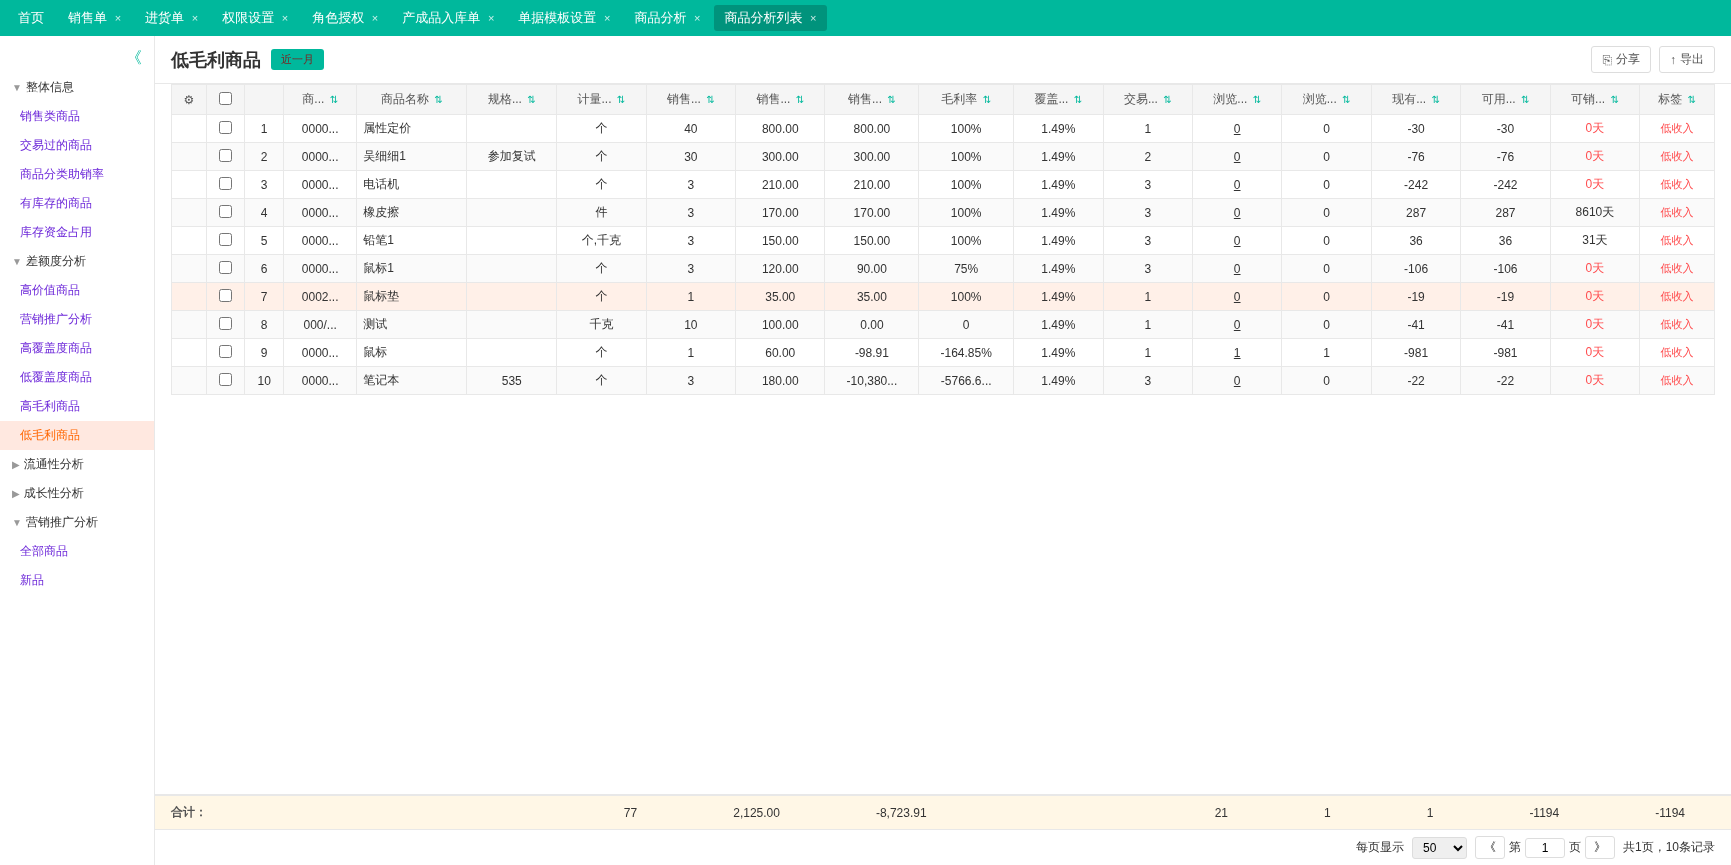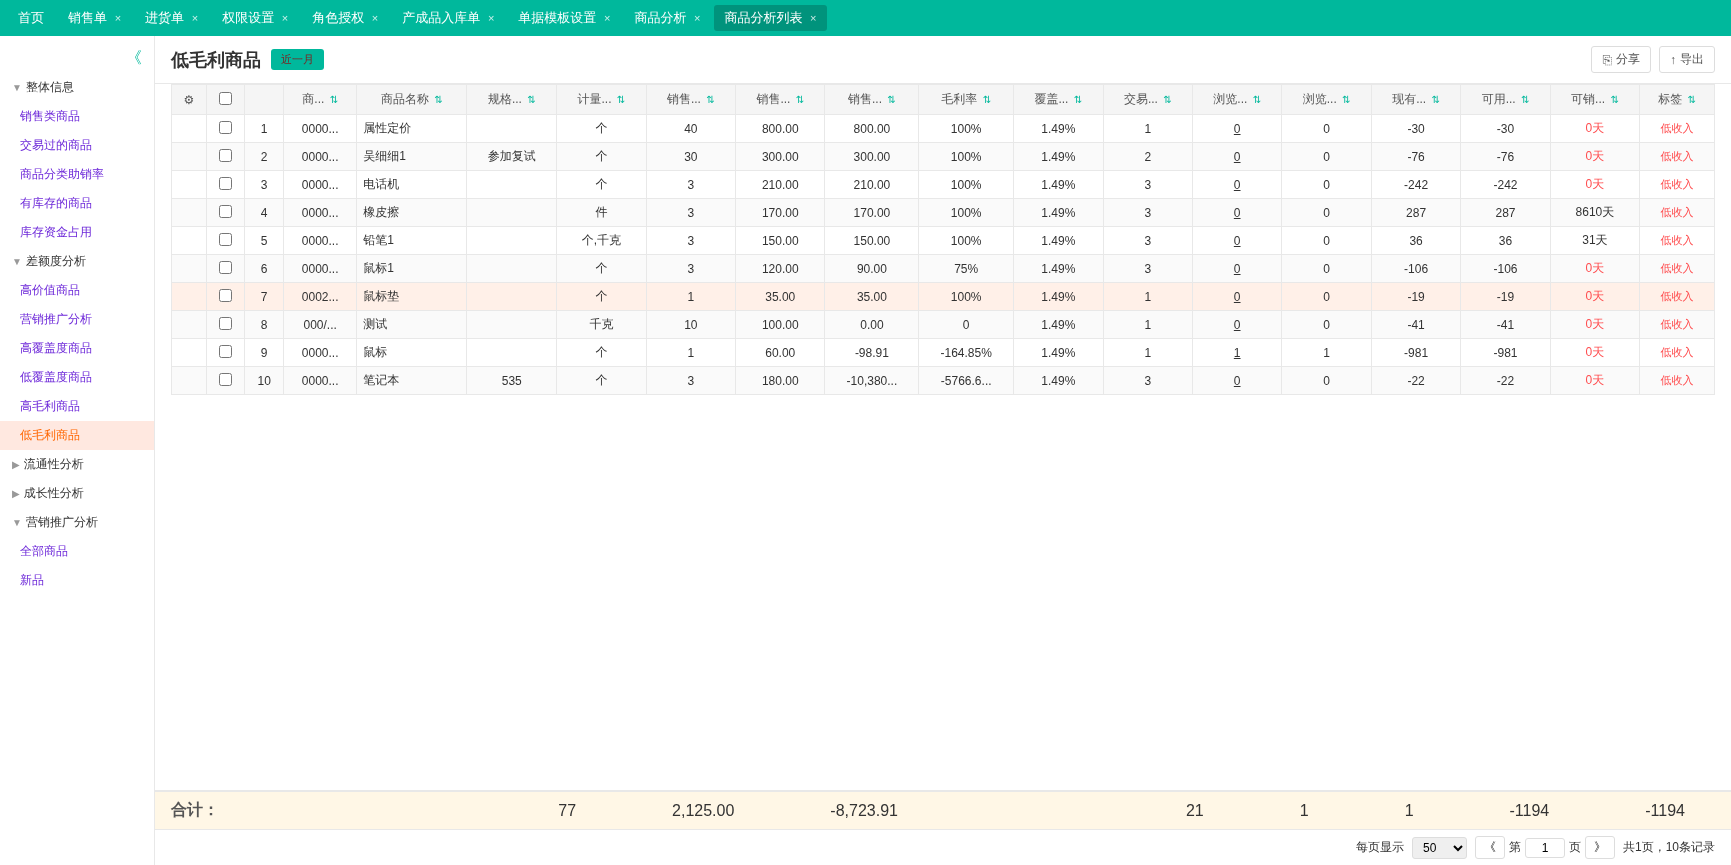--- a/index.html
+++ b/index.html
@@ -170,21 +170,21 @@
       font-size: 11px;
     }
 
     
     .total-row {
       background: #fff7e6;
       border-top: 2px solid #e8e8e8;
       display: flex;
       align-items: center;
       padding: 8px 16px;
-      font-size: 16px;
+      font-size: 12px;
       flex-shrink: 0;
       text-align: center;
     }
     .total-row .label { color: #555; margin-right: 16px; font-weight: bold; }
 
     
     .pagination {
       display: flex;
       align-items: center;
       padding: 6px 16px;

